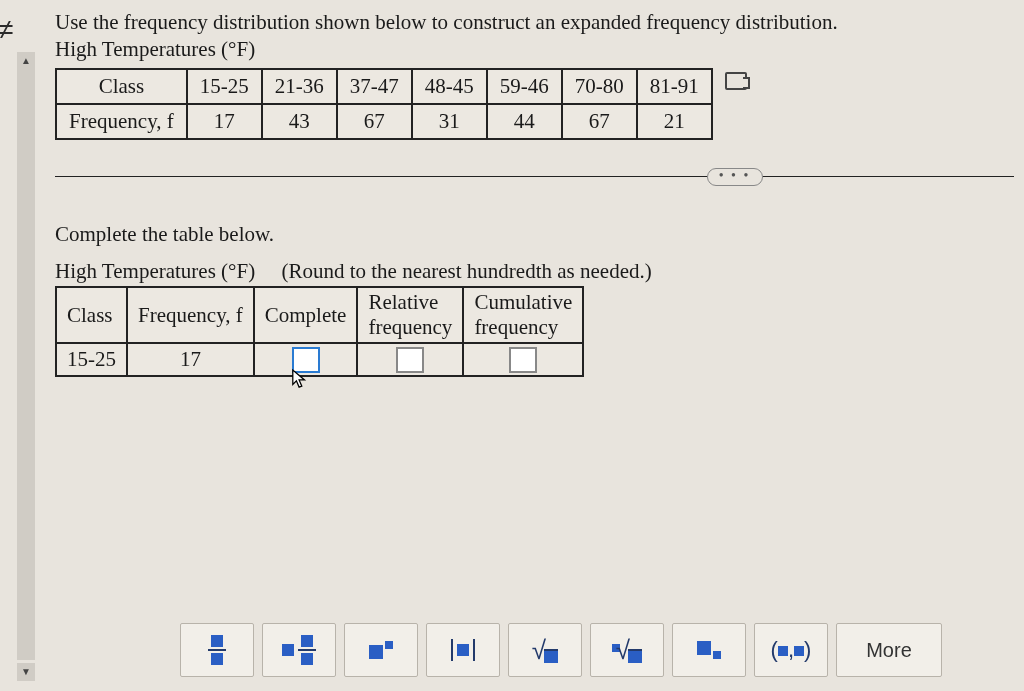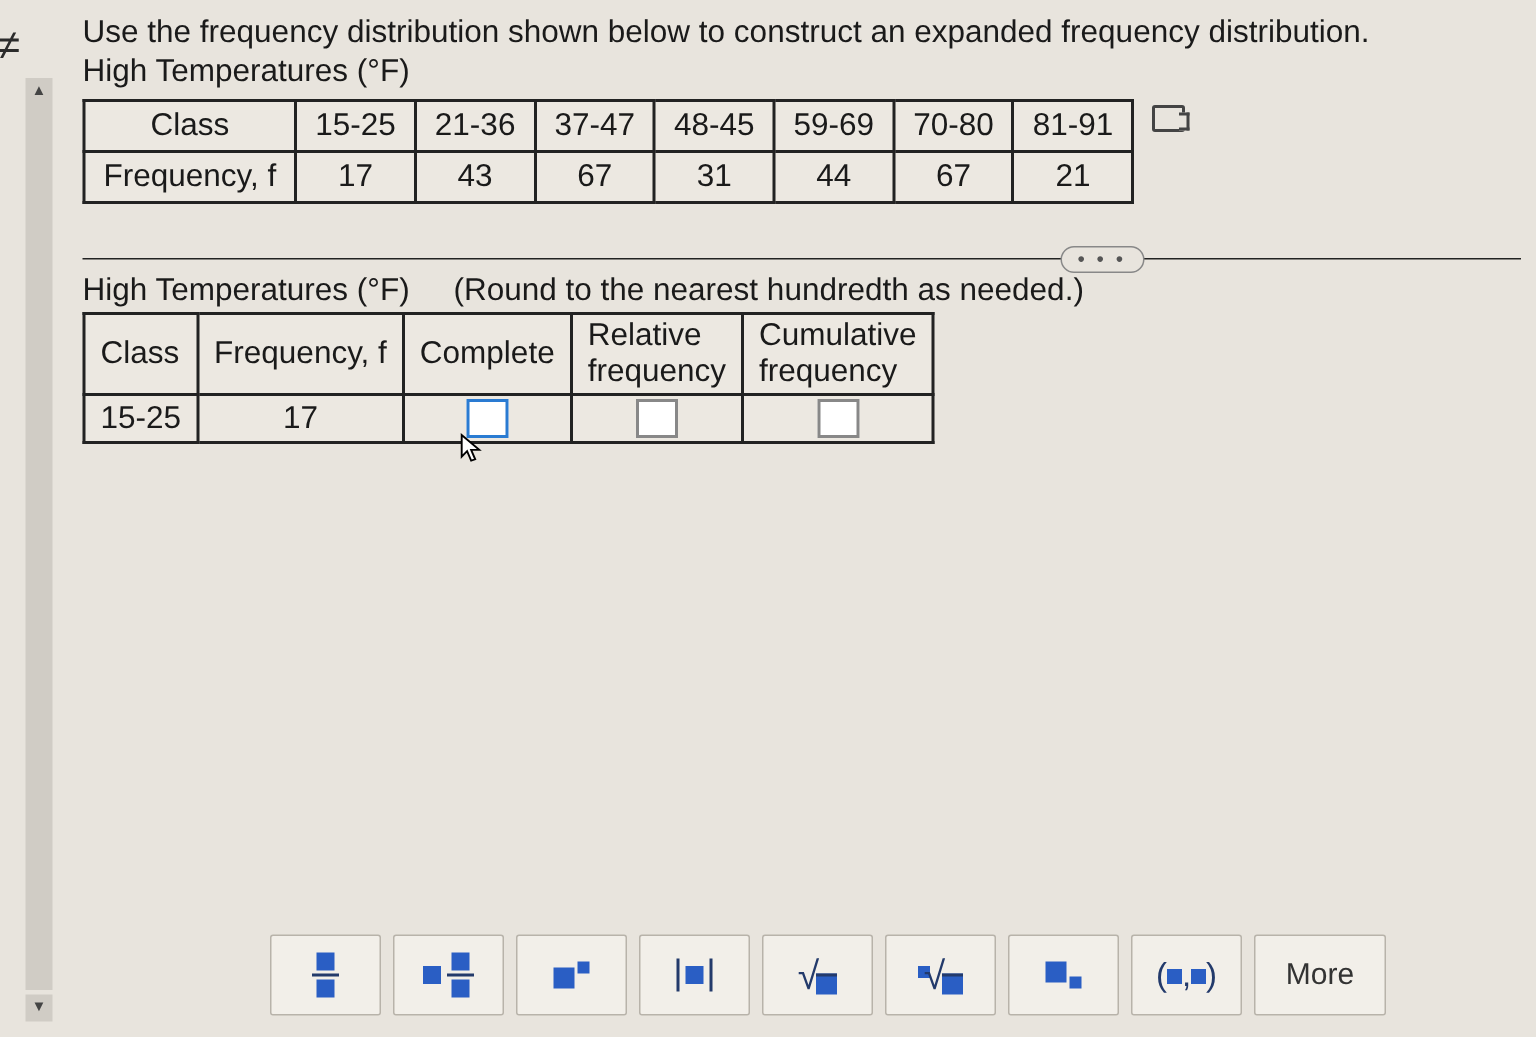--- a/index.html
+++ b/index.html
@@ -35,20 +35,21 @@
     text-align: center;
     font-size: 10px; line-height: 18px; color: #444;
   }
   .scroll-up { top: 52px; }
   .scroll-down { top: 663px; }
   .content {
     position: absolute;
     left: 55px; top: 10px; right: 10px;
     font-size: 21px;
     color: #1a1a1a;
+    font-family: Liberation Serif, serif;
   }
   .question-line1 { margin-bottom: 2px; }
   .question-line2 { margin-bottom: 6px; }
   table.freq {
     border-collapse: collapse;
     font-size: 21px;
   }
   table.freq td, table.freq th {
     border: 2px solid #222;
     padding: 4px 12px;
@@ -77,21 +78,21 @@
   .ellipsis-pill {
     width: 56px; height: 18px;
     border: 1.5px solid #888; border-radius: 9px;
     margin: -19px auto 0 auto;
     position: relative; left: 200px;
     background: #e8e4dd;
     text-align: center; font-size: 14px; line-height: 14px;
     color: #555; letter-spacing: 2px;
   }
   .instruct1 { margin-top: 36px; }
-  .instruct2 { margin-top: 0; }
+  .instruct2 { margin-top: 12px; }
   table.expand {
     border-collapse: collapse;
     font-size: 21px;
     margin-top: 2px;
   }
   table.expand th, table.expand td {
     border: 2px solid #222;
     padding: 2px 10px;
     font-weight: normal;
     background: #ece8e1;
@@ -126,21 +127,21 @@
     border: 1px solid #b8b3aa;
     border-radius: 2px;
     display: flex;
     align-items: center;
     justify-content: center;
     font-size: 22px;
     color: #233a6b;
     position: relative;
   }
   .tool.more {
-    width: 88px;
+    width: 106px;
     font-size: 20px;
     color: #333;
   }
   .frac {
     display: inline-flex; flex-direction: column; align-items: center;
     line-height: 1;
   }
   .frac .num, .frac .den {
     width: 12px; height: 12px; background: #2a5ec4;
   }
@@ -180,21 +181,21 @@
 
   <div class="table-wrap" style="display:inline-block;">
     <table class="freq">
       <tbody>
           <tr>
         <td class="label">Class</td>
         <td>15-25</td>
         <td>21-36</td>
         <td>37-47</td>
         <td>48-45</td>
-        <td>59-69</td>
+        <td>59-46</td>
         <td>70-80</td>
         <td>81-91</td>
       </tr>
       <tr>
         <td class="label">Frequency, f</td>
         <td>17</td>
         <td>43</td>
         <td>67</td>
         <td>31</td>
         <td>44</td>
@@ -202,20 +203,21 @@
         <td>21</td>
       </tr>
     </tbody>
       </table>
     <div class="copy-icon"></div>
   </div>
 
   <hr class="divider">
   <div class="ellipsis-pill">• • •</div>
 
+  <div class="instruct1">Complete the table below.</div>
   <div class="instruct2">
     <span>High Temperatures (°F)</span>
     &nbsp;&nbsp;&nbsp;
     <span>(Round to the nearest hundredth as needed.)</span>
   </div>
 
   <table class="expand">
     <tbody>
         <tr>
       <th>Class</th>

